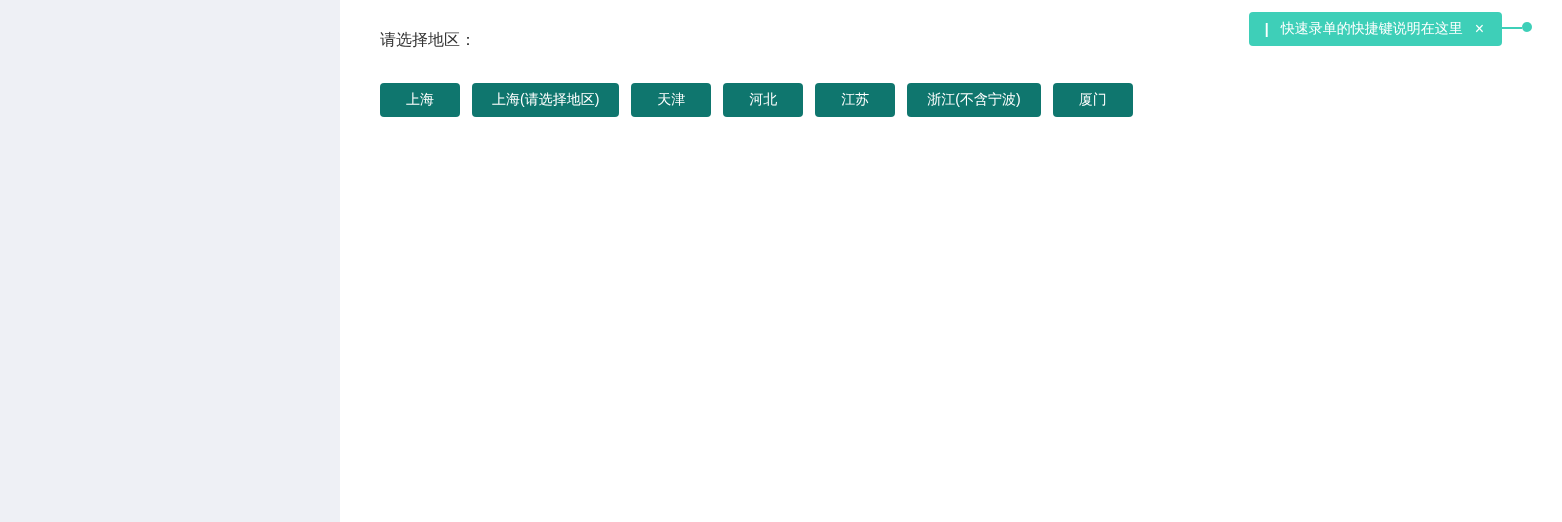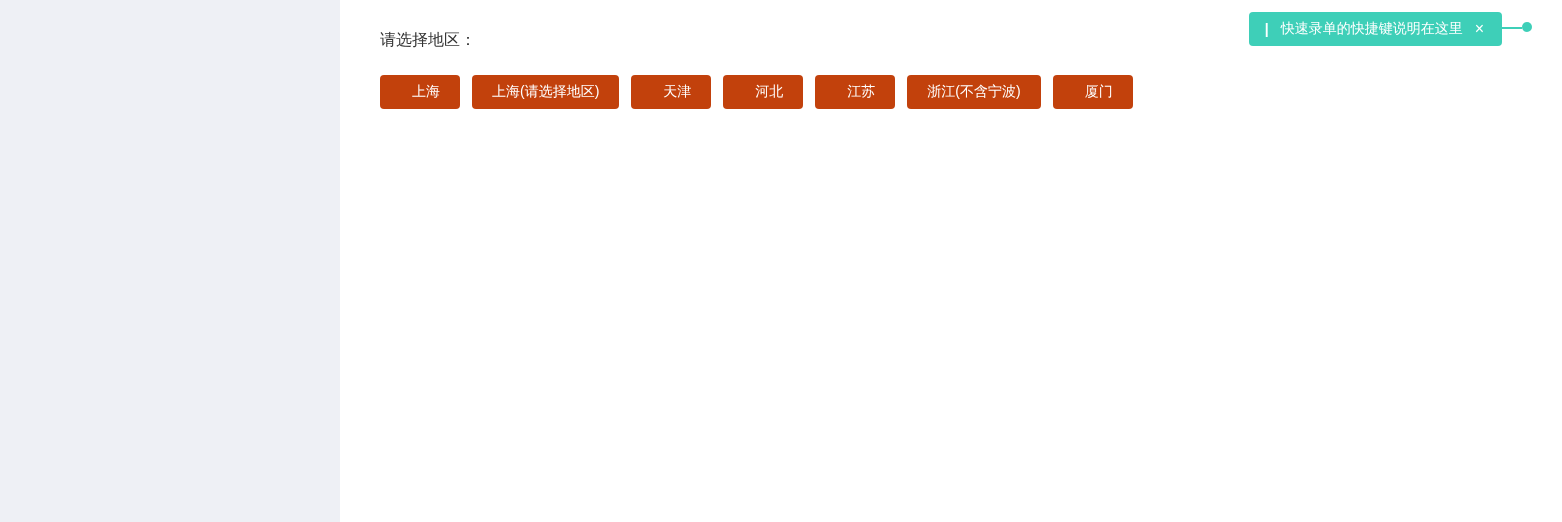--- a/index.html
+++ b/index.html
@@ -32,41 +32,41 @@
       top: 0;
       right: 0;
       bottom: 0;
       background: #ffffff;
       padding: 30px 40px;
     }
 
     .page-title {
       font-size: 16px;
       color: #333;
-      margin-bottom: 24px;
+      margin-bottom: 32px;
       font-weight: normal;
     }
 
     .region-buttons-row {
       display: flex;
       flex-wrap: wrap;
       gap: 12px;
       margin-bottom: 12px;
     }
 
     .region-btn {
       padding: 8px 20px;
-      background: #c2410c;
+      background: #0f766e;
       border: none;
       border-radius: 4px;
       color: #fff;
       font-size: 14px;
       cursor: pointer;
       min-width: 80px;
-      text-align: right;
+      text-align: center;
     }
 
     
     .tooltip-banner {
       position: absolute;
       top: 12px;
       right: 60px;
       background: #3ecfb8;
       color: #fff;
       padding: 8px 16px;

